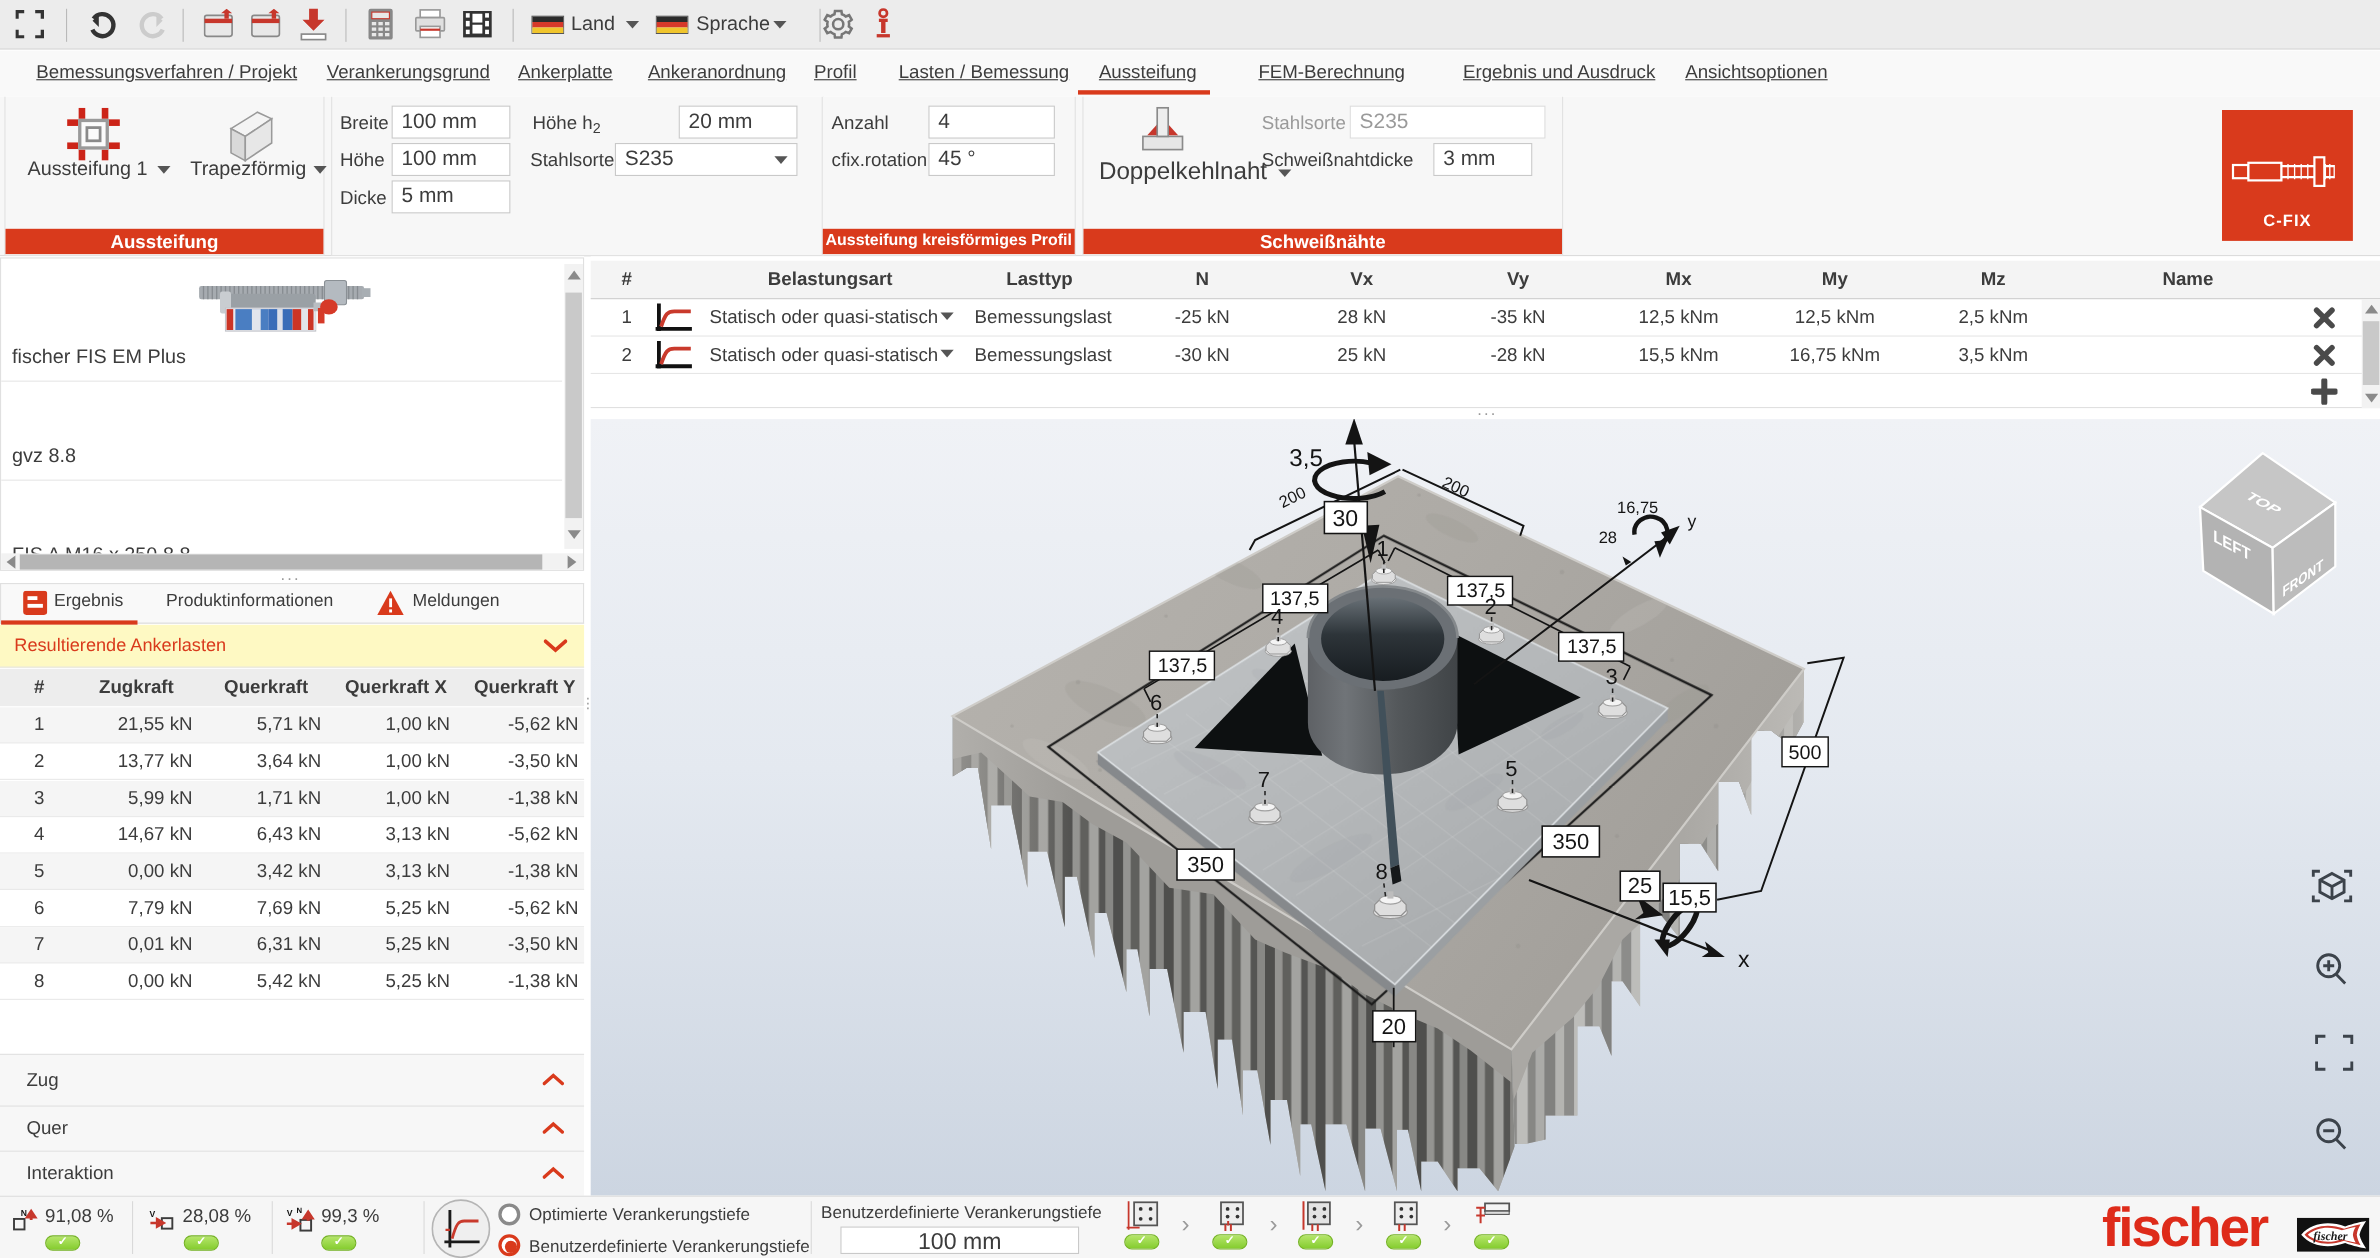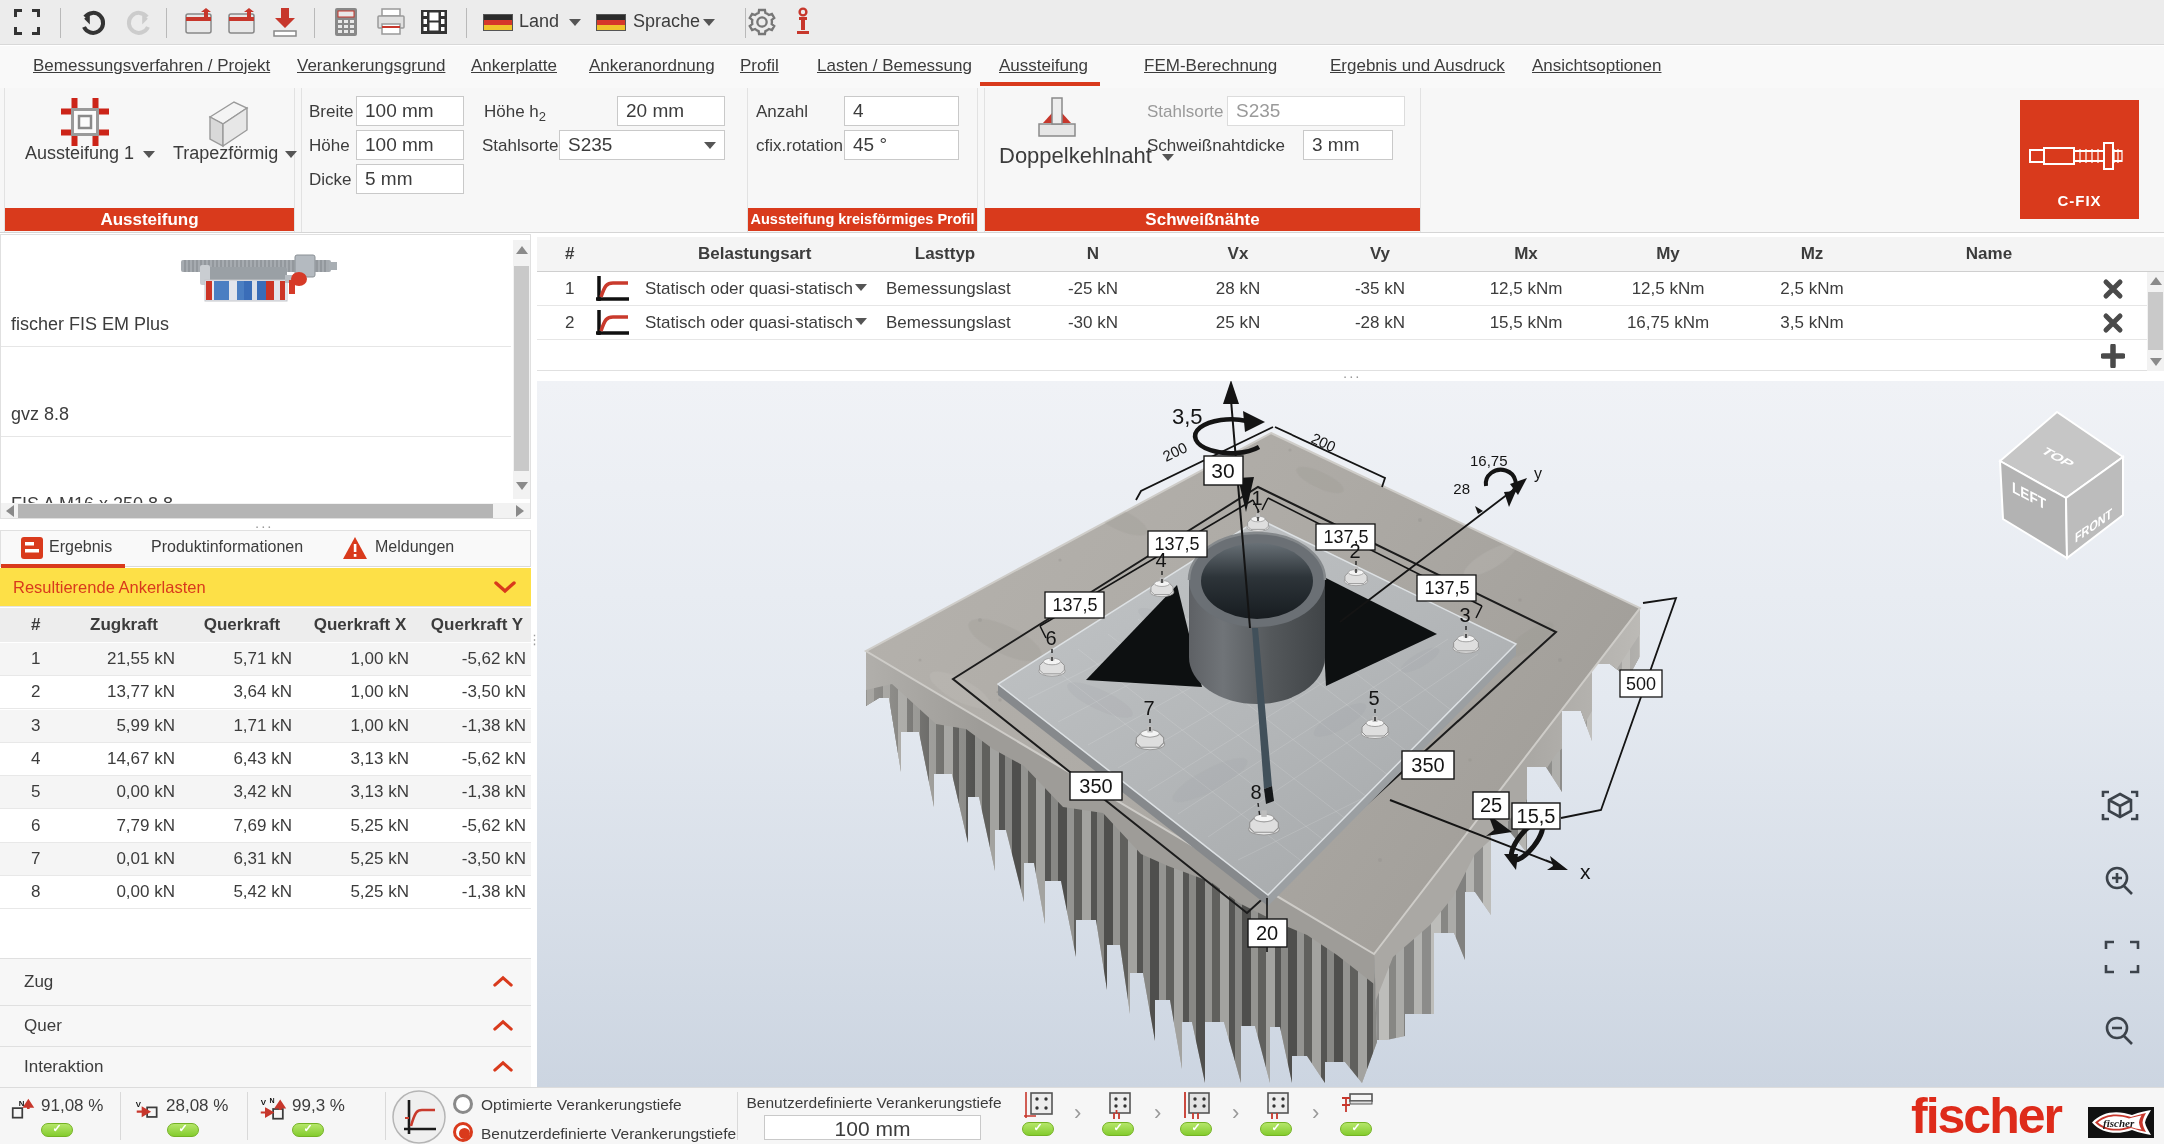--- a/index.html
+++ b/index.html
@@ -290,21 +290,21 @@
       <div class="abs rt" style="left:150px;top:7px">Produktinformationen</div>
       <svg class="abs" style="left:341px;top:5px" width="26" height="24" viewBox="0 0 26 24">
         <path d="M13 1 L25 23 L1 23 Z" fill="#d93a1c"></path>
         <rect x="11.8" y="8" width="2.6" height="8" fill="#fff"></rect>
         <rect x="11.8" y="18" width="2.6" height="2.8" fill="#fff"></rect>
       </svg>
       <div class="abs rt" style="left:374px;top:7px">Meldungen</div>
       <div class="abs" style="left:0px;top:33px;width:124px;height:4px;background:#d93a1c"></div>
     </div>
 
-    <div class="abs" style="left:0;top:335px;width:531px;height:39px;background:#fde047;border-bottom:1px solid #e4e4e4">
+    <div class="abs" style="left:0;top:335px;width:531px;height:39px;background:#fef9c3;border-bottom:1px solid #e4e4e4">
       <div class="abs" style="left:13px;top:10px;font-size:16.5px;color:#d93a1c">Resultierende Ankerlasten</div>
       <svg class="abs" style="left:494px;top:13px" width="22" height="13" viewBox="0 0 22 13">
         <path d="M2 2 L11 10 L20 2" fill="none" stroke="#d93a1c" stroke-width="3.4" stroke-linecap="round"></path>
       </svg>
     </div>
 
     <div id="restable" class="abs" style="left:0;top:375px;width:531px;height:350px;font-size:17px;color:#3c3c3c">
       <div class="abs" style="left:0;top:0;width:531px;height:34px;background:#ededed;font-weight:bold">
         <span class="abs" style="left:31px;top:7px">#</span>
         <span class="abs" style="left:74px;width:100px;top:7px;text-align:center">Zugkraft</span>

